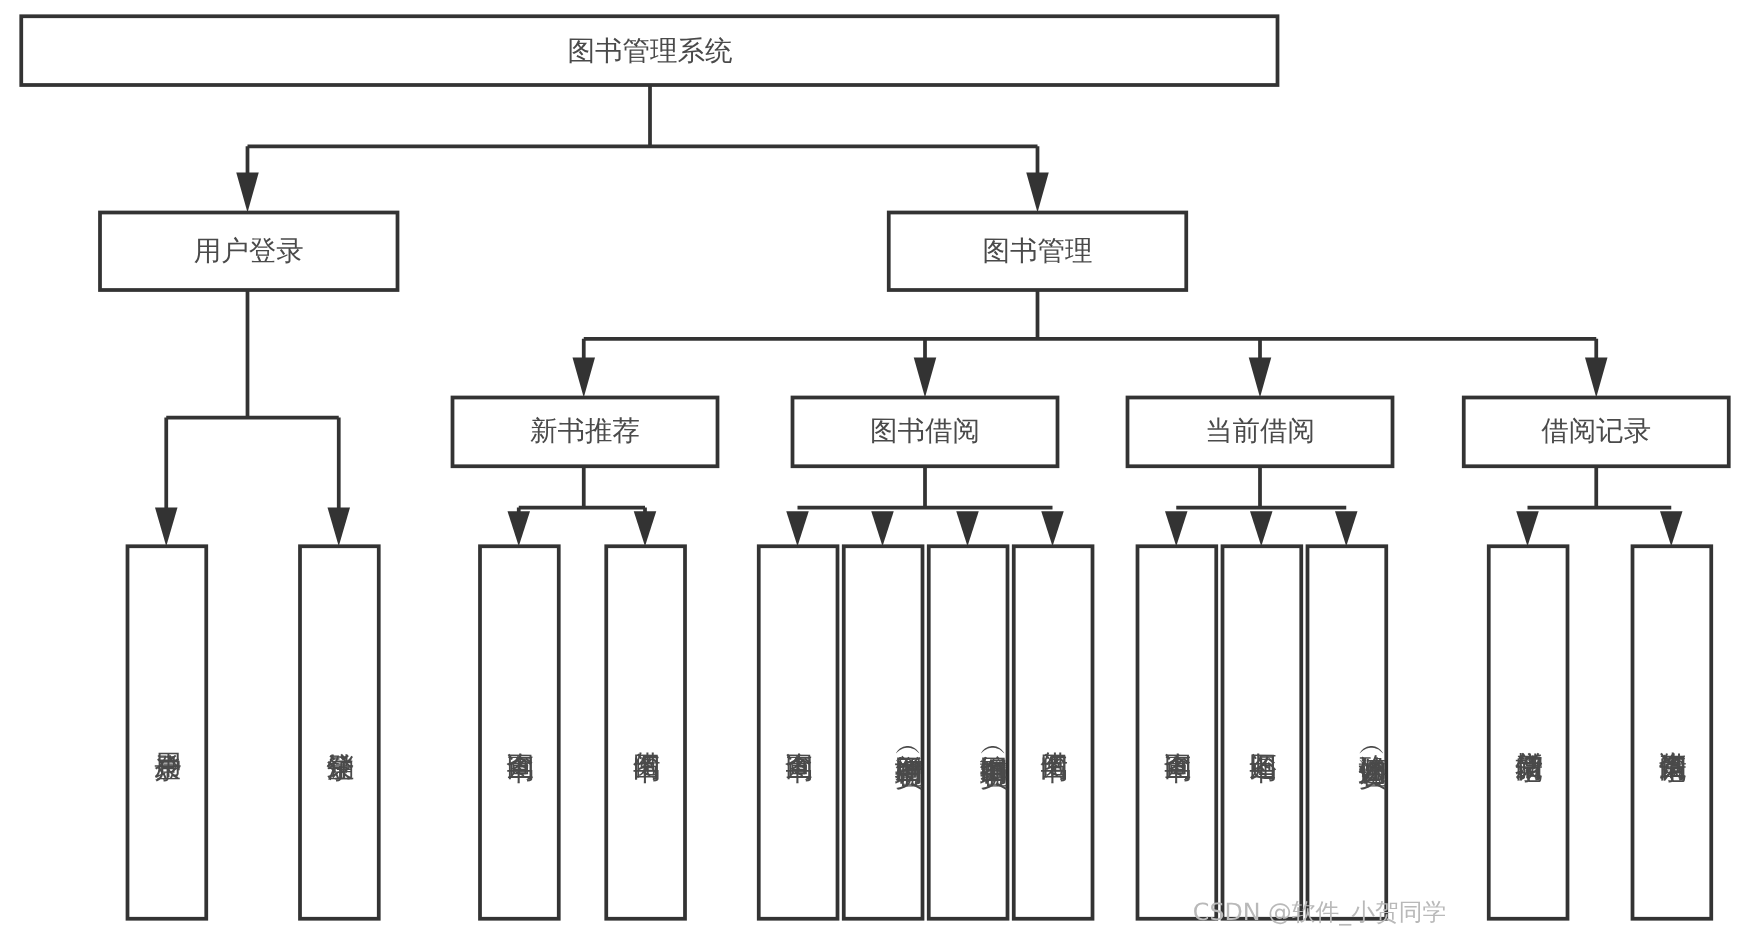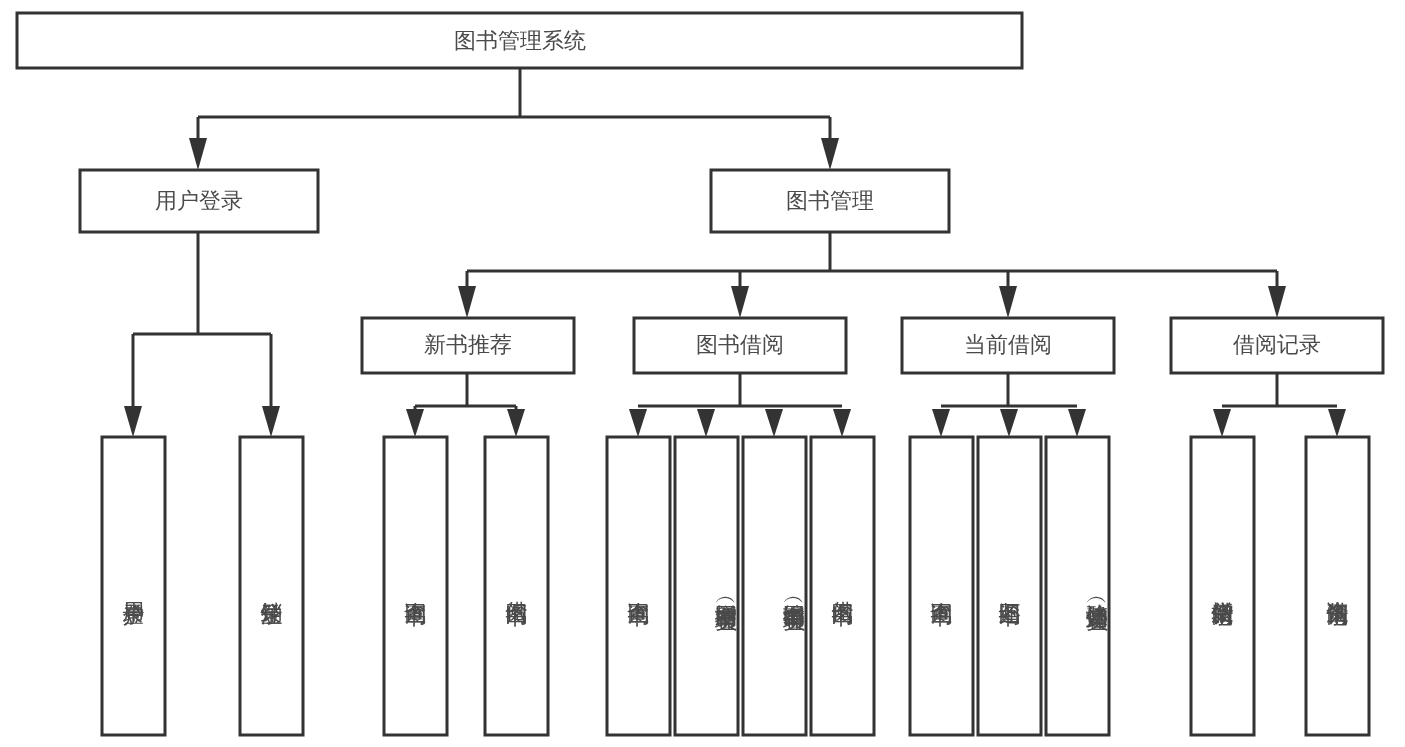--- a/index.html
+++ b/index.html
@@ -181,14 +181,15 @@
   <div class="node-label-v" style="left:743px; top:437px; width:63px; height:298px; display:flex; align-items:flex-start; justify-content:center; padding-top:8px; box-sizing:border-box;">编辑图书（管理员）</div>
   <div class="node-label-v" style="left:811px; top:437px; width:63px; height:298px; display:flex; align-items:center; justify-content:center;">借阅图书</div>
 
   <div class="node-label-v" style="left:910px; top:437px; width:63px; height:298px; display:flex; align-items:center; justify-content:center;">查询图书</div>
   <div class="node-label-v" style="left:978px; top:437px; width:63px; height:298px; display:flex; align-items:center; justify-content:center;">归还图书</div>
   <div class="node-label-v" style="left:1046px; top:437px; width:63px; height:298px; display:flex; align-items:flex-start; justify-content:center; padding-top:8px; box-sizing:border-box;">确认归还（管理员）</div>
 
   <div class="node-label-v" style="left:1191px; top:437px; width:63px; height:298px; display:flex; align-items:center; justify-content:center;">新增借阅记录</div>
   <div class="node-label-v" style="left:1306px; top:437px; width:63px; height:298px; display:flex; align-items:center; justify-content:center;">查询借阅记录</div>
 
+  <div class="watermark">CSDN @软件_小贺同学</div>
 
 </div>
 
 </body></html>

